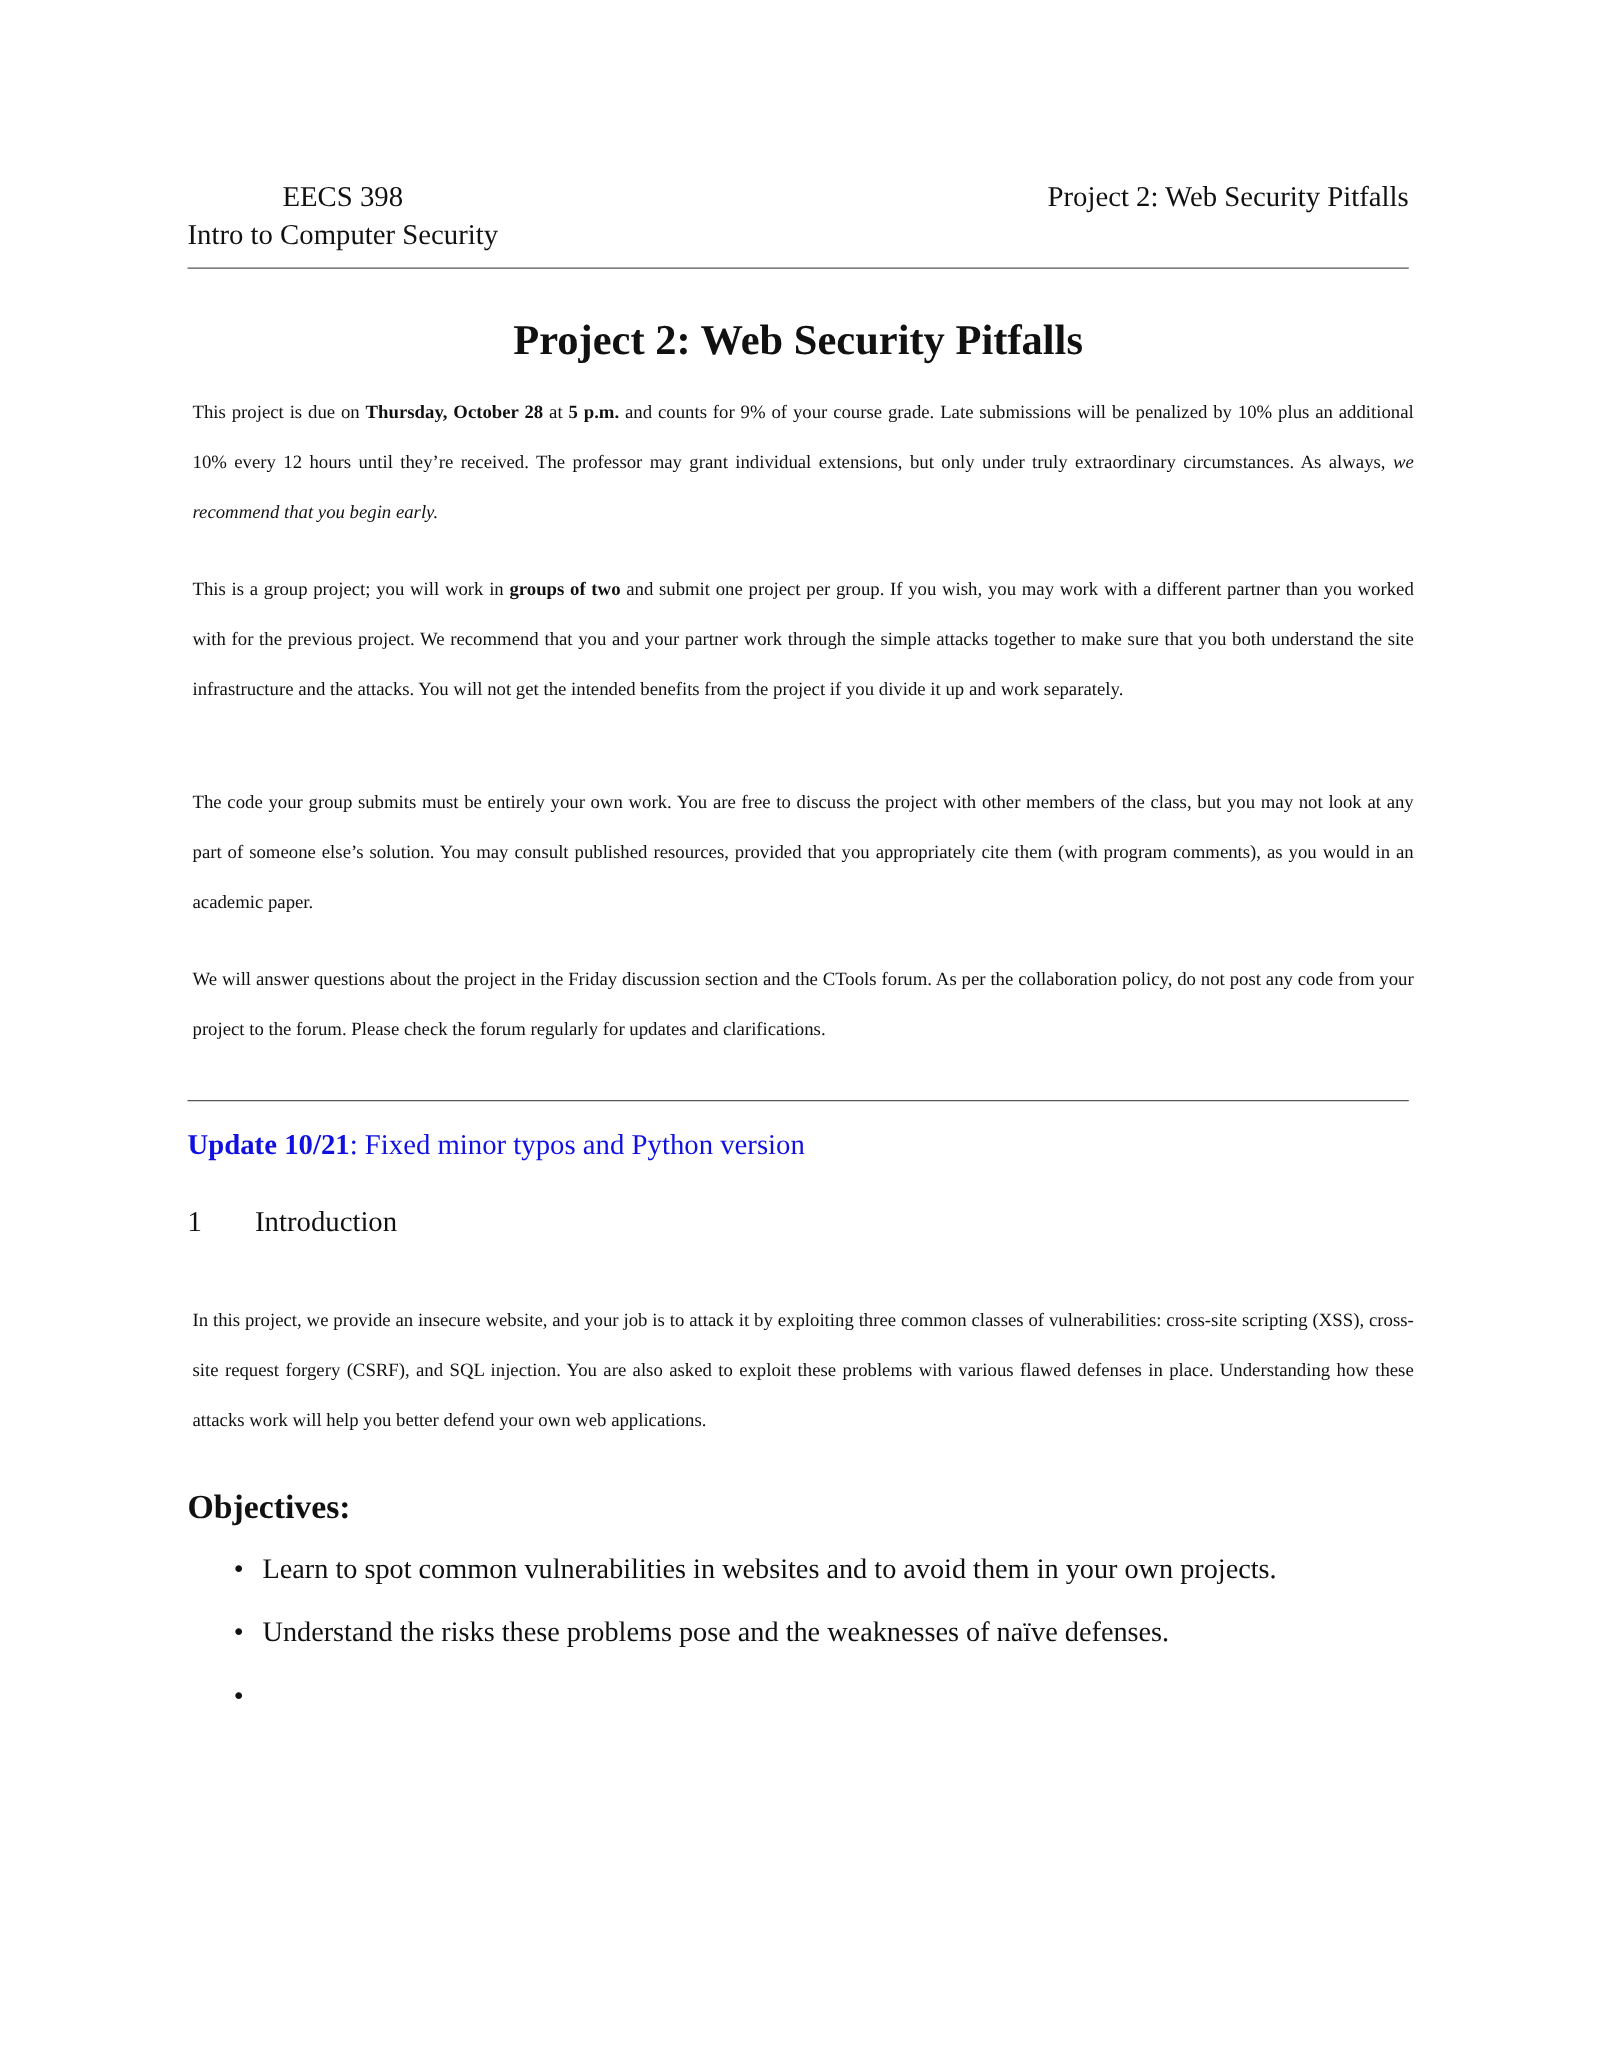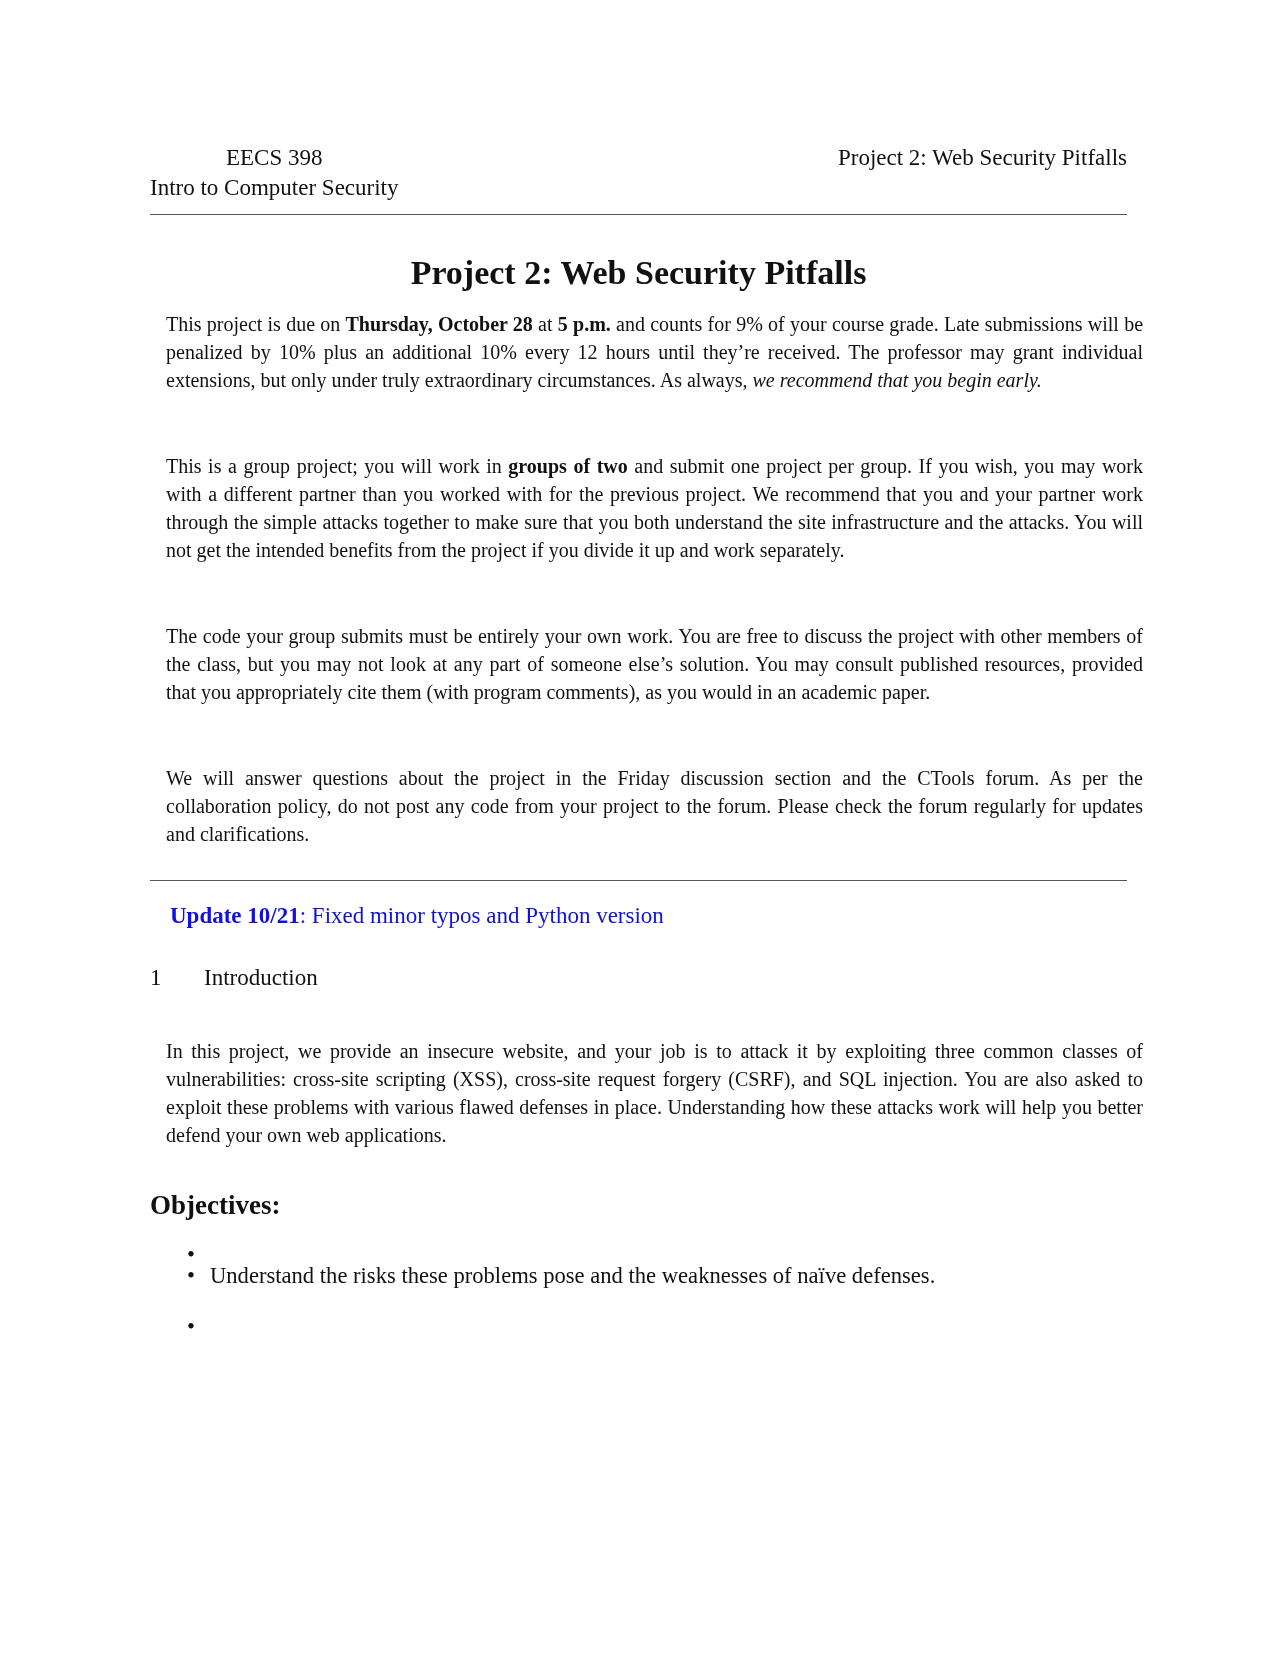--- a/index.html
+++ b/index.html
@@ -5,23 +5,23 @@
   html, body { margin: 0; padding: 0; background: #ffffff; }
   body { width: 1280px; height: 1656px; position: relative; overflow: hidden;
          font-family: "Liberation Serif", "DejaVu Serif", serif; color: #111; }
   .page { position: absolute; left: 150px; top: 0; width: 977px; }
   .hdr { position: absolute; top: 143px; left: 0; width: 977px; font-size: 23px; line-height: 30px; }
   .hdr .l { position: absolute; left: 0; top: 0; text-align: center; }
   .hdr .r { position: absolute; right: 0; top: 0; text-align: right; }
   .rule { position: absolute; left: 0; width: 977px; height: 0; border-top: 1.3px solid #555; }
   .title { position: absolute; top: 254px; left: 0; width: 977px; text-align: center;
            font-size: 34px; font-weight: bold; }
-  .para { position: absolute; left: 16px; width: 977px; font-size: 20px; line-height: 28px;
+  .para { position: absolute; left: 4px; width: 977px; font-size: 15px; line-height: 40px;
           text-align: justify; text-align-last: left; }
-  .update { position: absolute; top: 903px; left: 0; font-size: 23px; color: #1010e0; margin-left: 20px; }
+  .update { position: absolute; top: 903px; left: 0; font-size: 23px; color: #1010e0; }
   .update b { font-weight: bold; }
   .h1 { position: absolute; top: 965px; left: 0; font-size: 23px; font-weight: normal; }
   .h1 .num { display: inline-block; width: 54px; }
   .h2 { position: absolute; top: 1190px; left: 0; font-size: 27px; font-weight: bold; }
   ul.obj { position: absolute; left: 0; top: 1240px; width: 977px; margin: 0; padding: 0; list-style: none; }
   ul.obj li { font-size: 22.6px; line-height: 30px; padding-left: 60px; position: relative; margin-bottom: 21px; }
   ul.obj li .bul { position: absolute; left: 37px; top: 0; }
 </style>
 </head>
 <body>
@@ -54,18 +54,18 @@
 
   <div class="update"><b>Update 10/21</b><span>: Fixed minor typos and Python version</span></div>
 
   <div class="h1"><span class="num">1</span><span>Introduction</span></div>
 
   <p class="para" style="top:1037px; margin:0;">In this project, we provide an insecure website, and your job is to attack it by exploiting three common classes of vulnerabilities: cross-site scripting (XSS), cross-site request forgery (CSRF), and SQL injection. You are also asked to exploit these problems with various flawed defenses in place. Understanding how these attacks work will help you better defend your own web applications.</p>
 
   <div class="h2">Objectives:</div>
 
   <ul class="obj">
-    <li><span class="bul">•</span></li>
+    <li><span class="bul">•</span><span>Learn to spot common vulnerabilities in websites and to avoid them in your own projects.</span></li>
     <li><span class="bul">•</span><span>Understand the risks these problems pose and the weaknesses of naïve defenses.</span></li>
     <li><span class="bul">•</span></li>
   </ul>
 
 </div>
 
 </body></html>

